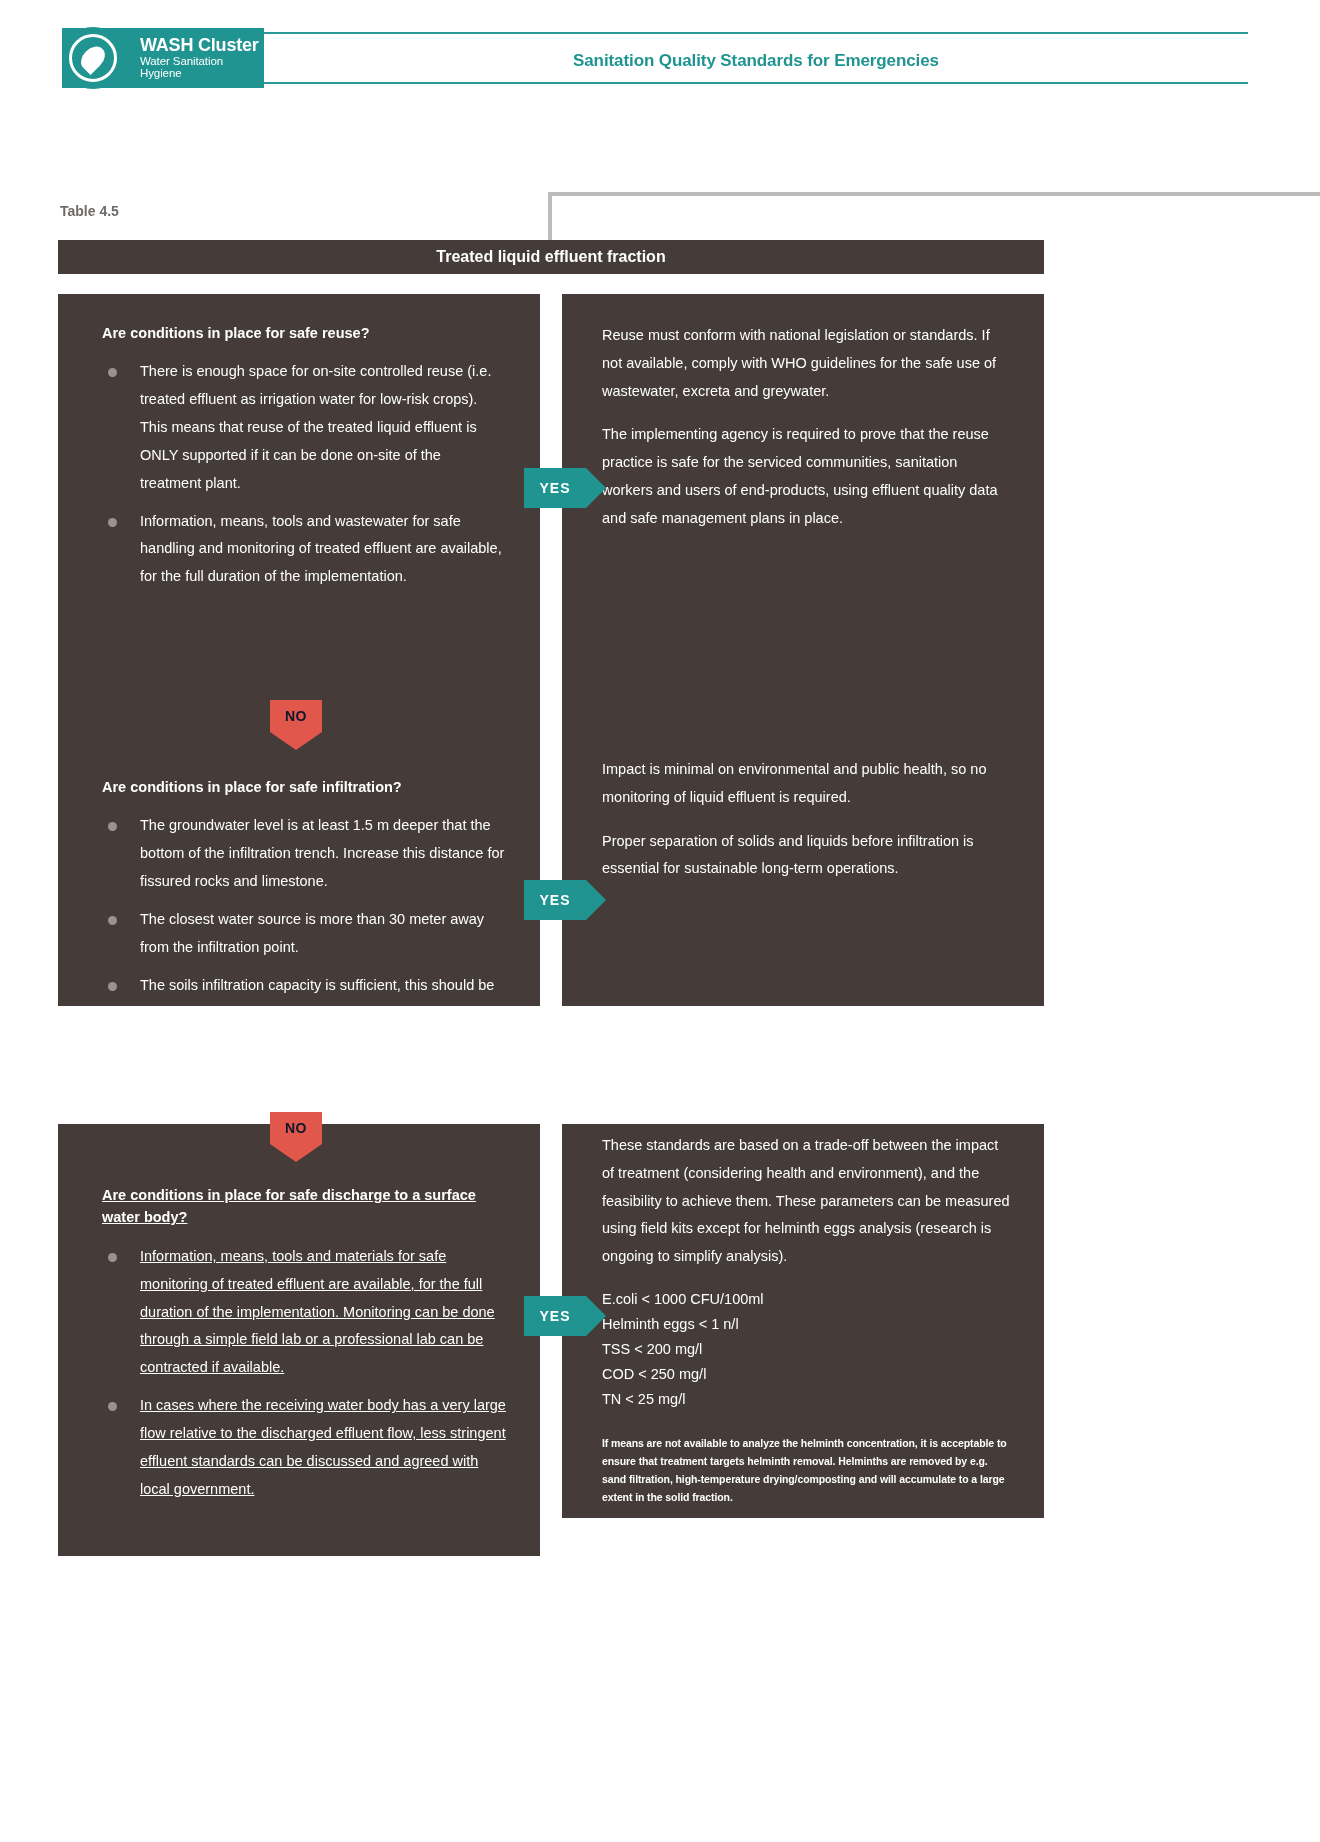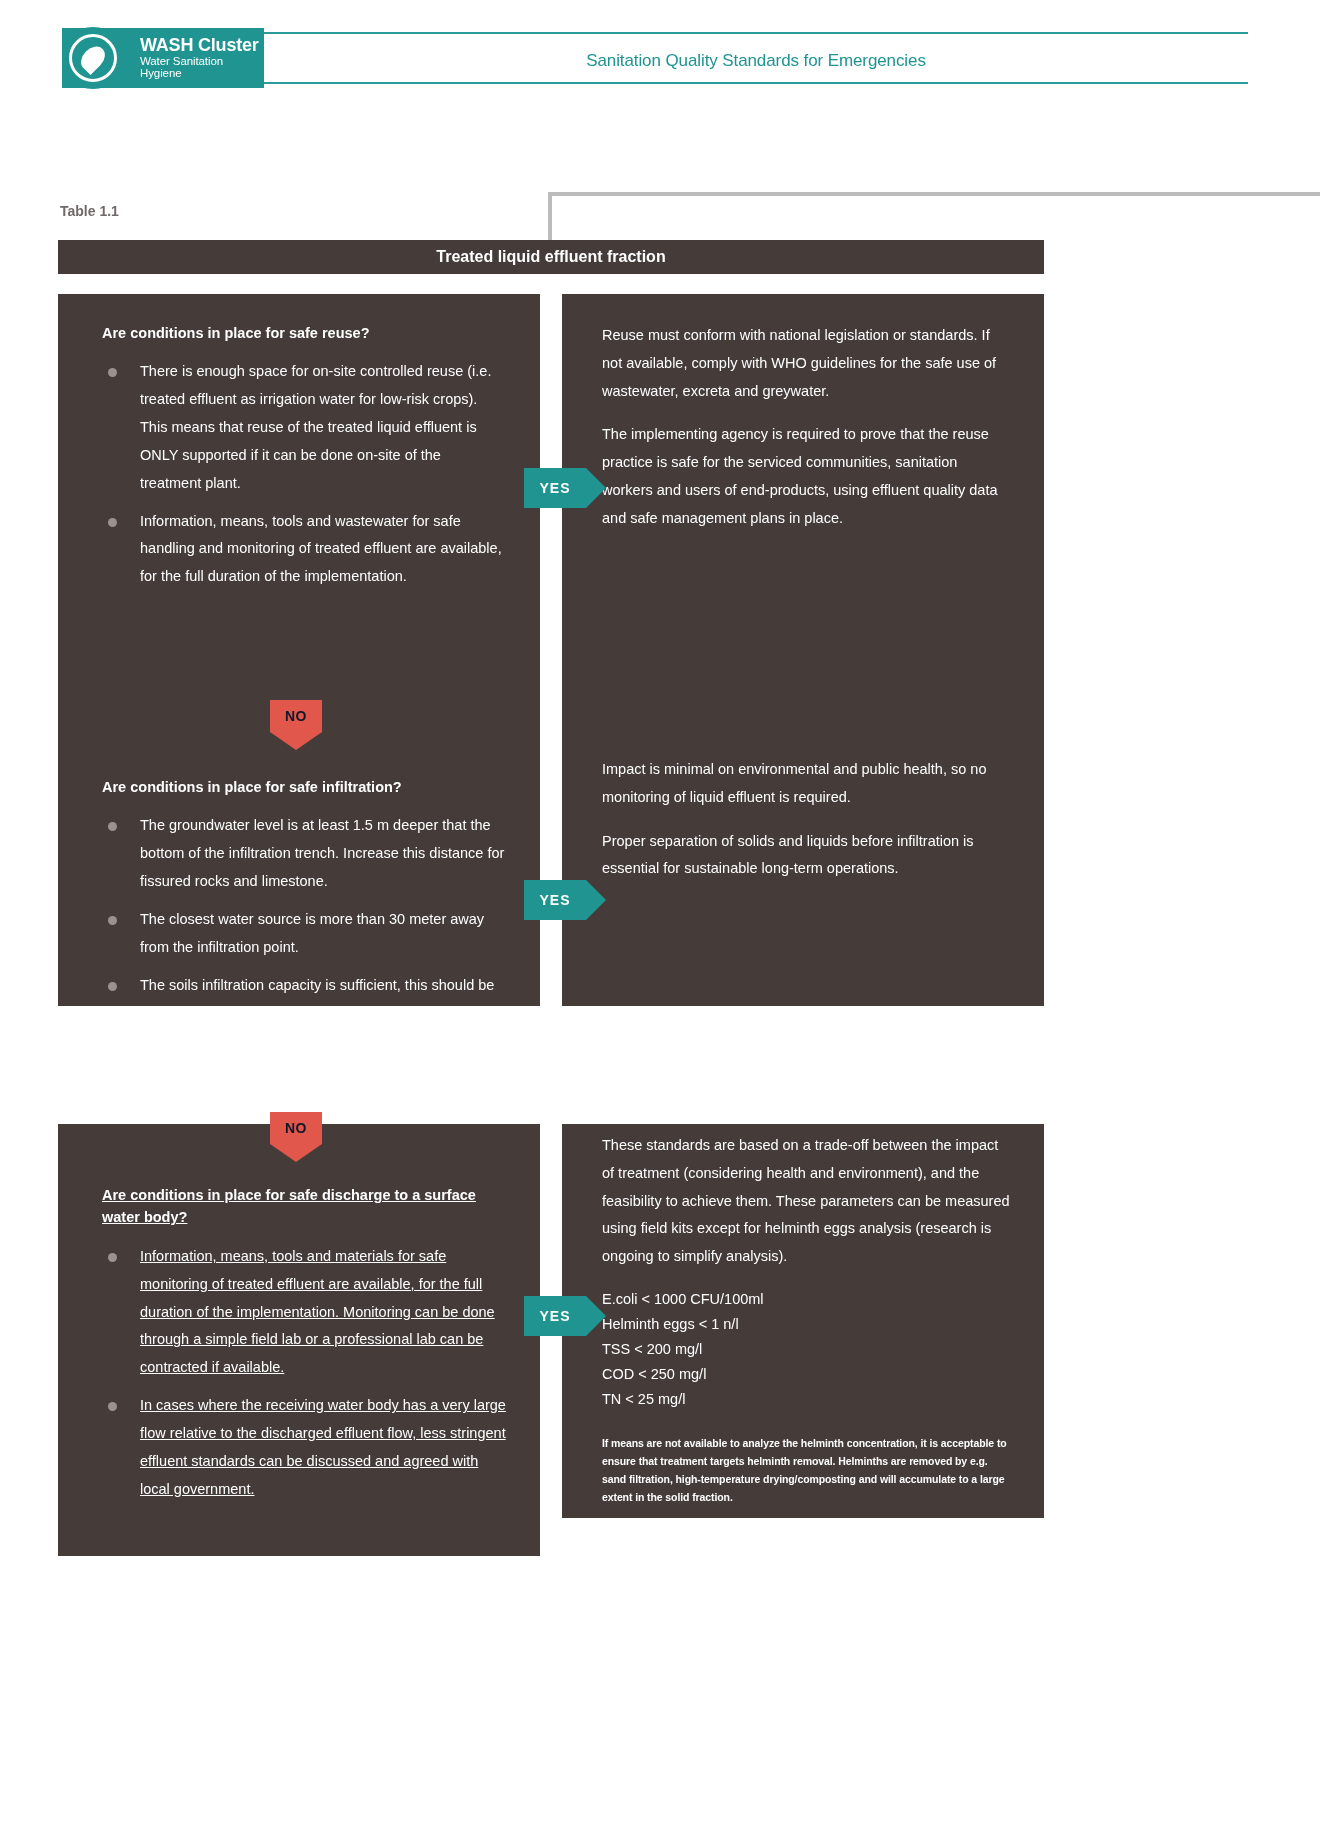--- a/index.html
+++ b/index.html
@@ -78,21 +78,21 @@
   }
   .header-title {
     position: absolute;
     left: 264px; top: 32px;
     width: 984px; height: 57px;
     display: flex;
     align-items: center;
     justify-content: center;
     color: #1f9490;
     font-size: 17px;
-    font-weight: normal;
+    font-weight: bold;
     letter-spacing: -0.1px;
   }
 
   
   .table-label {
     position: absolute;
     left: 60px; top: 203px;
     color: #6f6a68;
     font-size: 14px;
     font-weight: bold;
@@ -255,21 +255,21 @@
 
   <div class="logo-mark">
     <div class="logo-mark-inner">
       <div class="droplet"></div>
     </div>
   </div>
 
   <div class="header-title">Sanitation Quality Standards for Emergencies</div>
 </div>
 
-<div class="table-label">Table 1.1</div>
+<div class="table-label">Table 4.5</div>
 <div class="gray-frame"></div>
 
 <div class="table-header">Treated liquid effluent fraction</div>
 
 <div class="panel panel-left row1">
   <div class="panel-inner">
     <div class="q-title">Are conditions in place for safe reuse?</div>
     <ul class="bullets">
       <li>There is enough space for on-site controlled reuse (i.e. treated effluent as irrigation water for low-risk crops). This means that reuse of the treated liquid effluent is ONLY supported if it can be done on-site of the treatment plant.</li>
       <li>Information, means, tools and wastewater for safe handling and monitoring of treated effluent are available, for the full duration of the implementation.</li>

